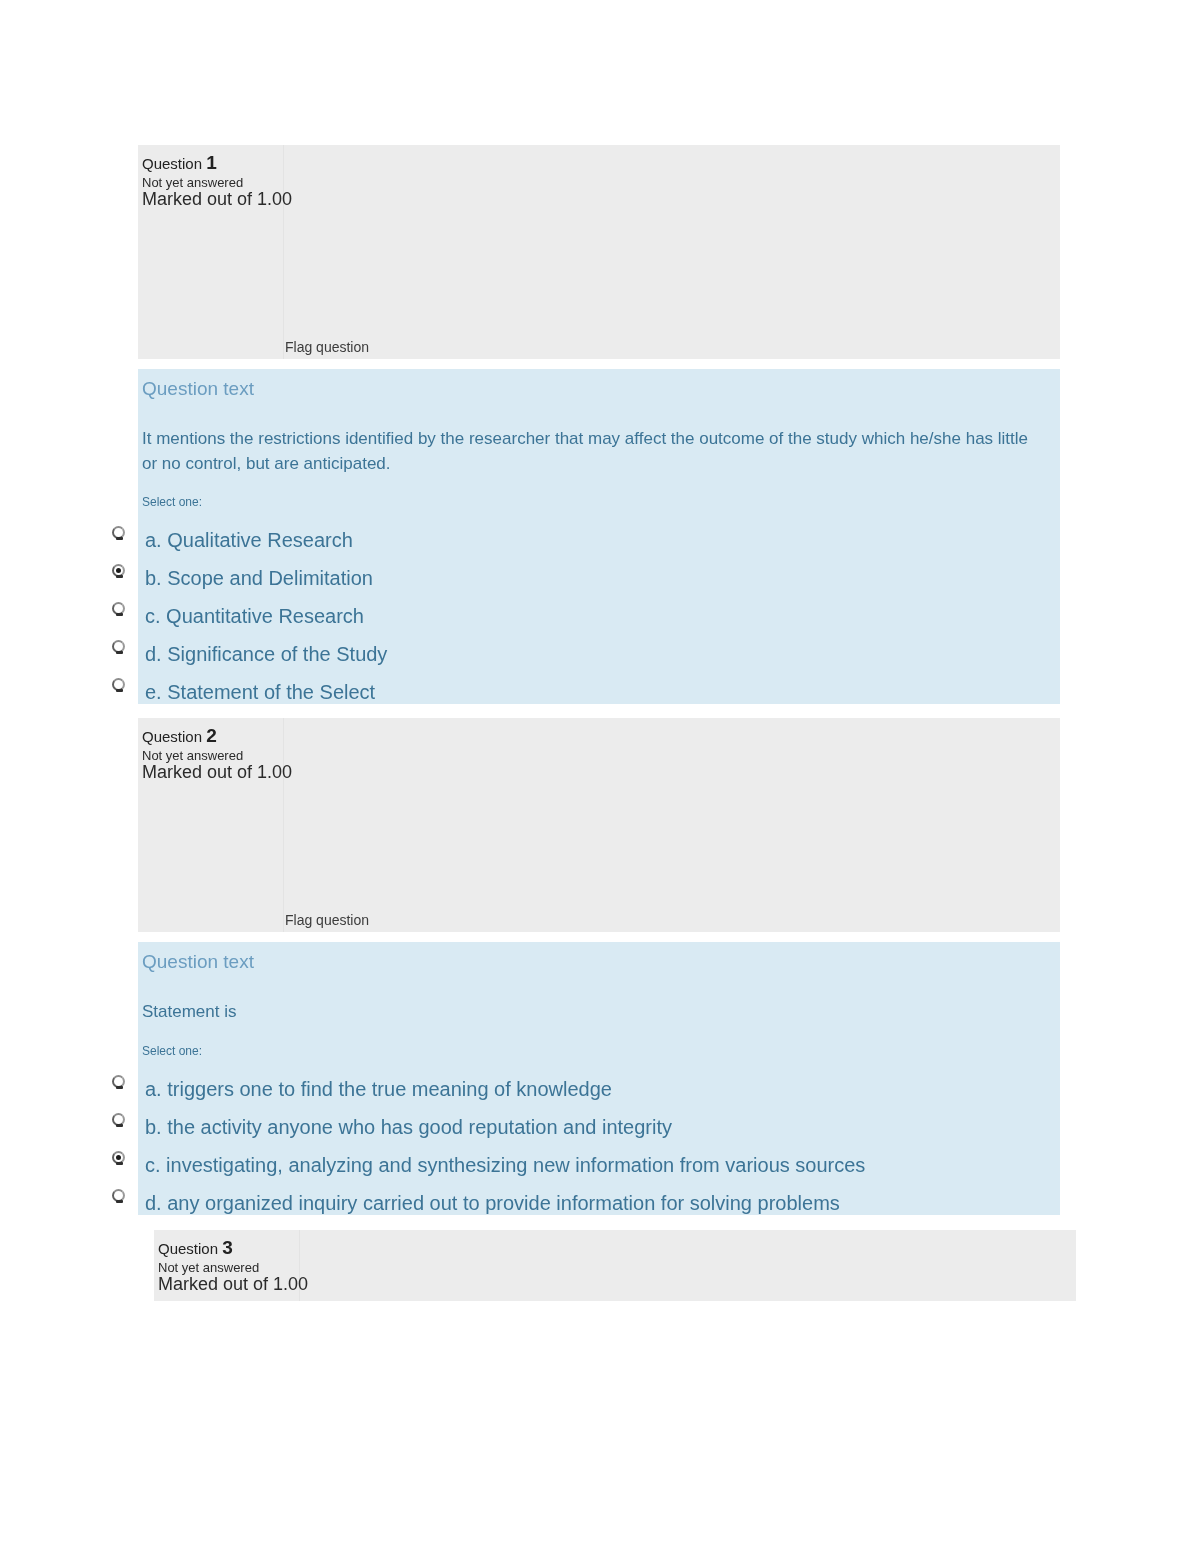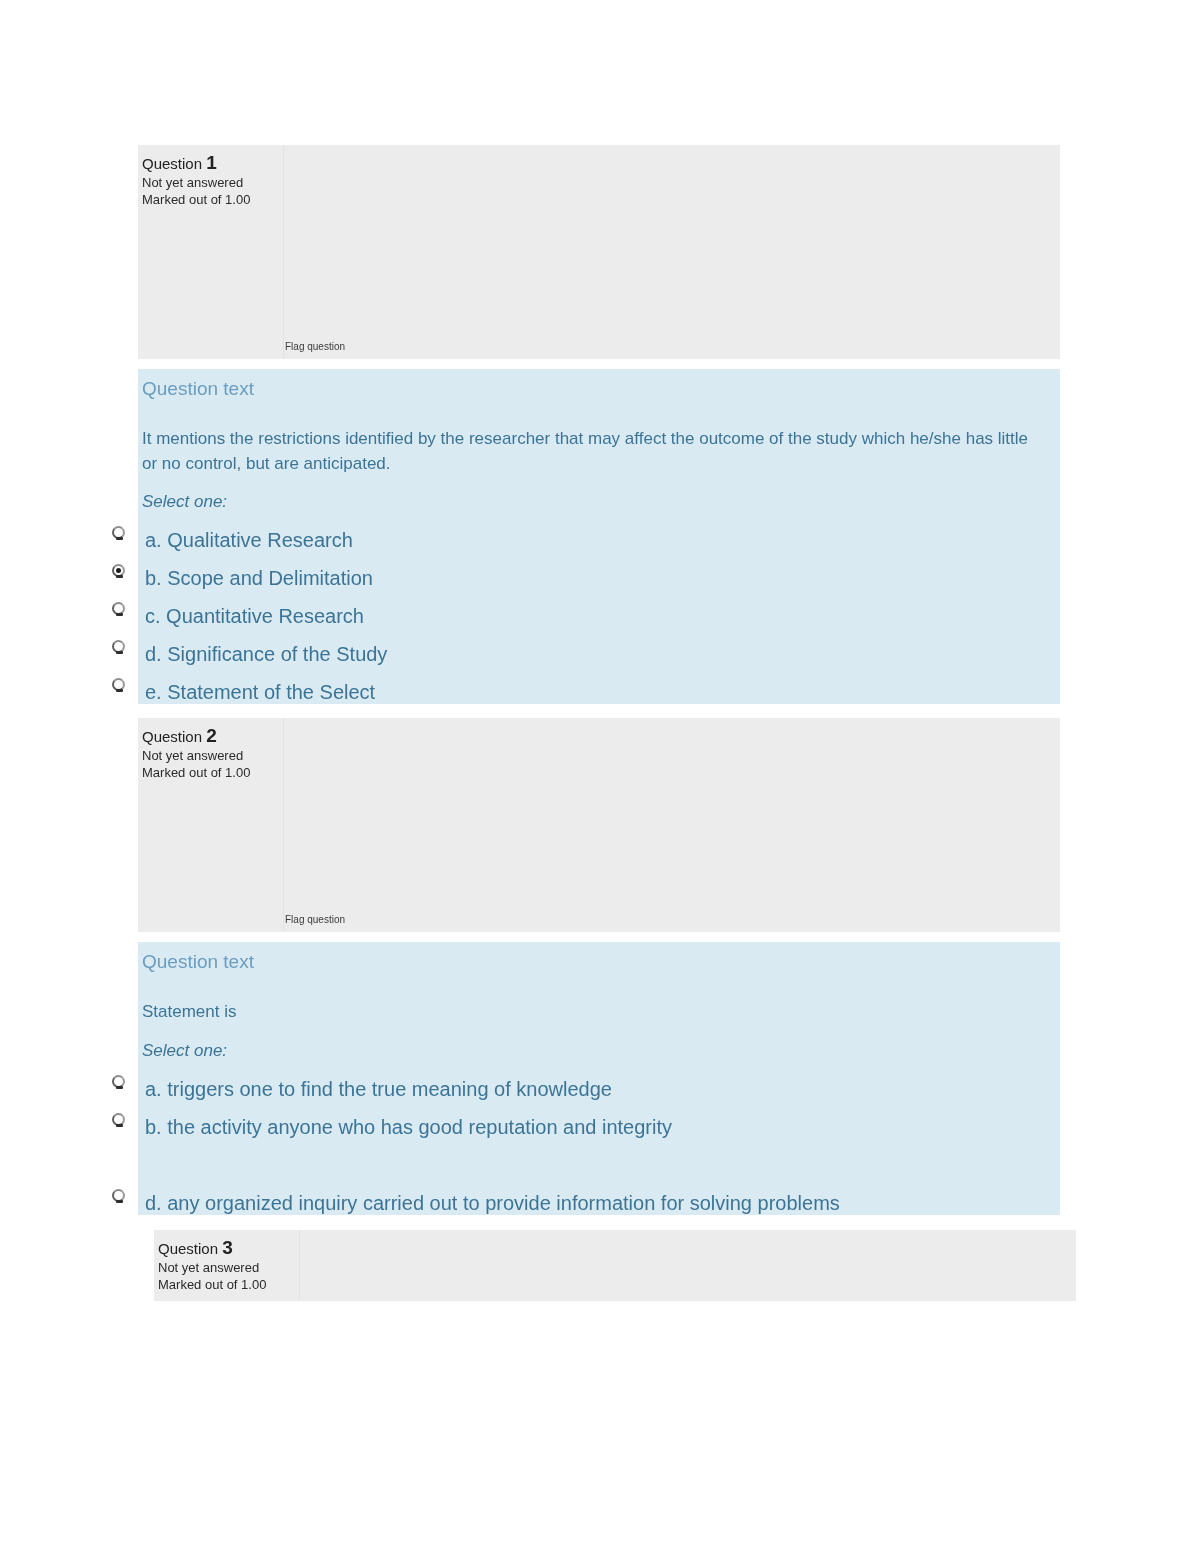--- a/index.html
+++ b/index.html
@@ -61,30 +61,30 @@
     font-weight: bold;
     letter-spacing: 0px;
   }
   .q-state {
     font-size: 13px;
     line-height: 17px;
     color: #2b2b2b;
     white-space: nowrap;
   }
   .q-marks {
-    font-size: 13px;
+    font-size: 18px;
     line-height: 17px;
     color: #2b2b2b;
     white-space: nowrap;
   }
   .flag-question {
     position: absolute;
     left: 147px;
     bottom: 4px;
-    font-size: 10px;
+    font-size: 14px;
     line-height: 16px;
     color: #3c3c3c;
     white-space: nowrap;
   }
 
   
   .cbox {
     position: absolute;
     left: 138px;
     width: 922px;
@@ -104,25 +104,24 @@
     position: absolute;
     left: 4px;
     font-size: 17px;
     line-height: 25px;
     color: #3c7496;
     width: 890px;
   }
   .select-one {
     position: absolute;
     left: 4px;
-    font-size: 17px;
+    font-size: 12px;
     line-height: 24px;
     color: #3c7496;
     white-space: nowrap;
-    font-style: italic;
   }
 
   
   .opt-row {
     position: absolute;
     left: -33px;            
     width: 955px;
     height: 38px;
   }
   .opt-gutter {
@@ -251,20 +250,25 @@
     <div class="opt-row" style="top:129px;">
       <div class="opt-gutter"></div>
       <span class="radio"></span>
       <span class="opt-label">a. triggers one to find the true meaning of knowledge</span>
     </div>
     <div class="opt-row" style="top:167px;">
       <div class="opt-gutter"></div>
       <span class="radio"></span>
       <span class="opt-label">b. the activity anyone who has good reputation and integrity</span>
     </div>
+    <div class="opt-row" style="top:205px;">
+      <div class="opt-gutter"></div>
+      <span class="radio checked"></span>
+      <span class="opt-label">c. investigating, analyzing and synthesizing new information from various sources</span>
+    </div>
     <div class="opt-row" style="top:243px;">
       <div class="opt-gutter"></div>
       <span class="radio"></span>
       <span class="opt-label">d. any organized inquiry carried out to provide information for solving problems</span>
     </div>
   </div>
 
   <div class="qbox" style="top:1226px; height:71px;margin-left:16px;">
     <div class="qbox-inner">
       <div class="qbox-divider"></div>

